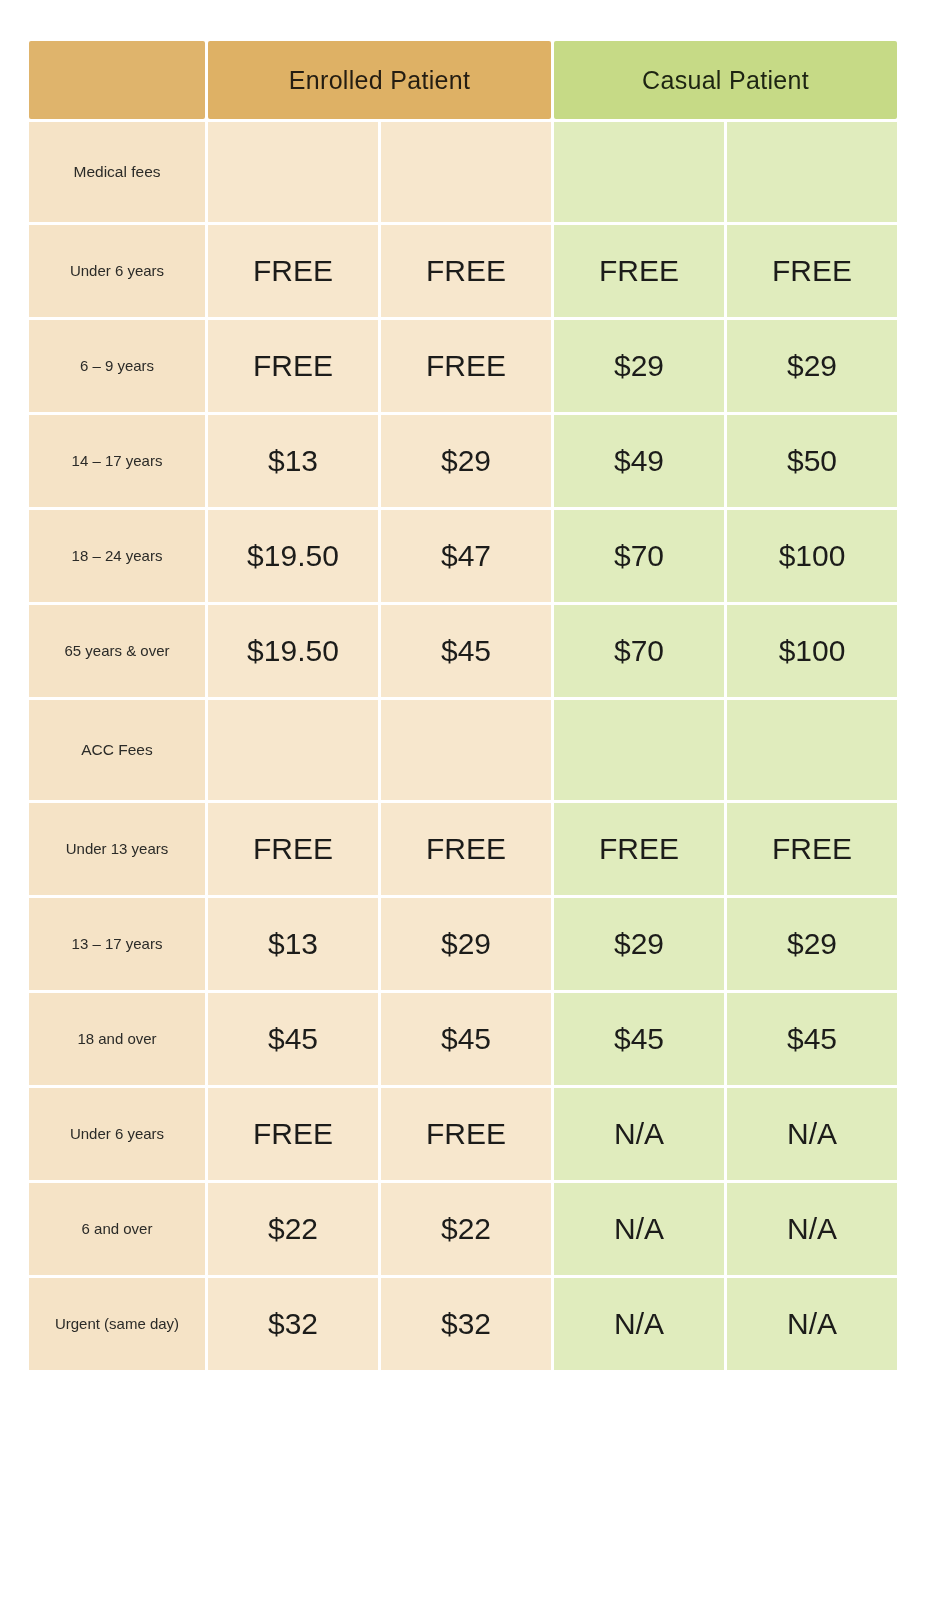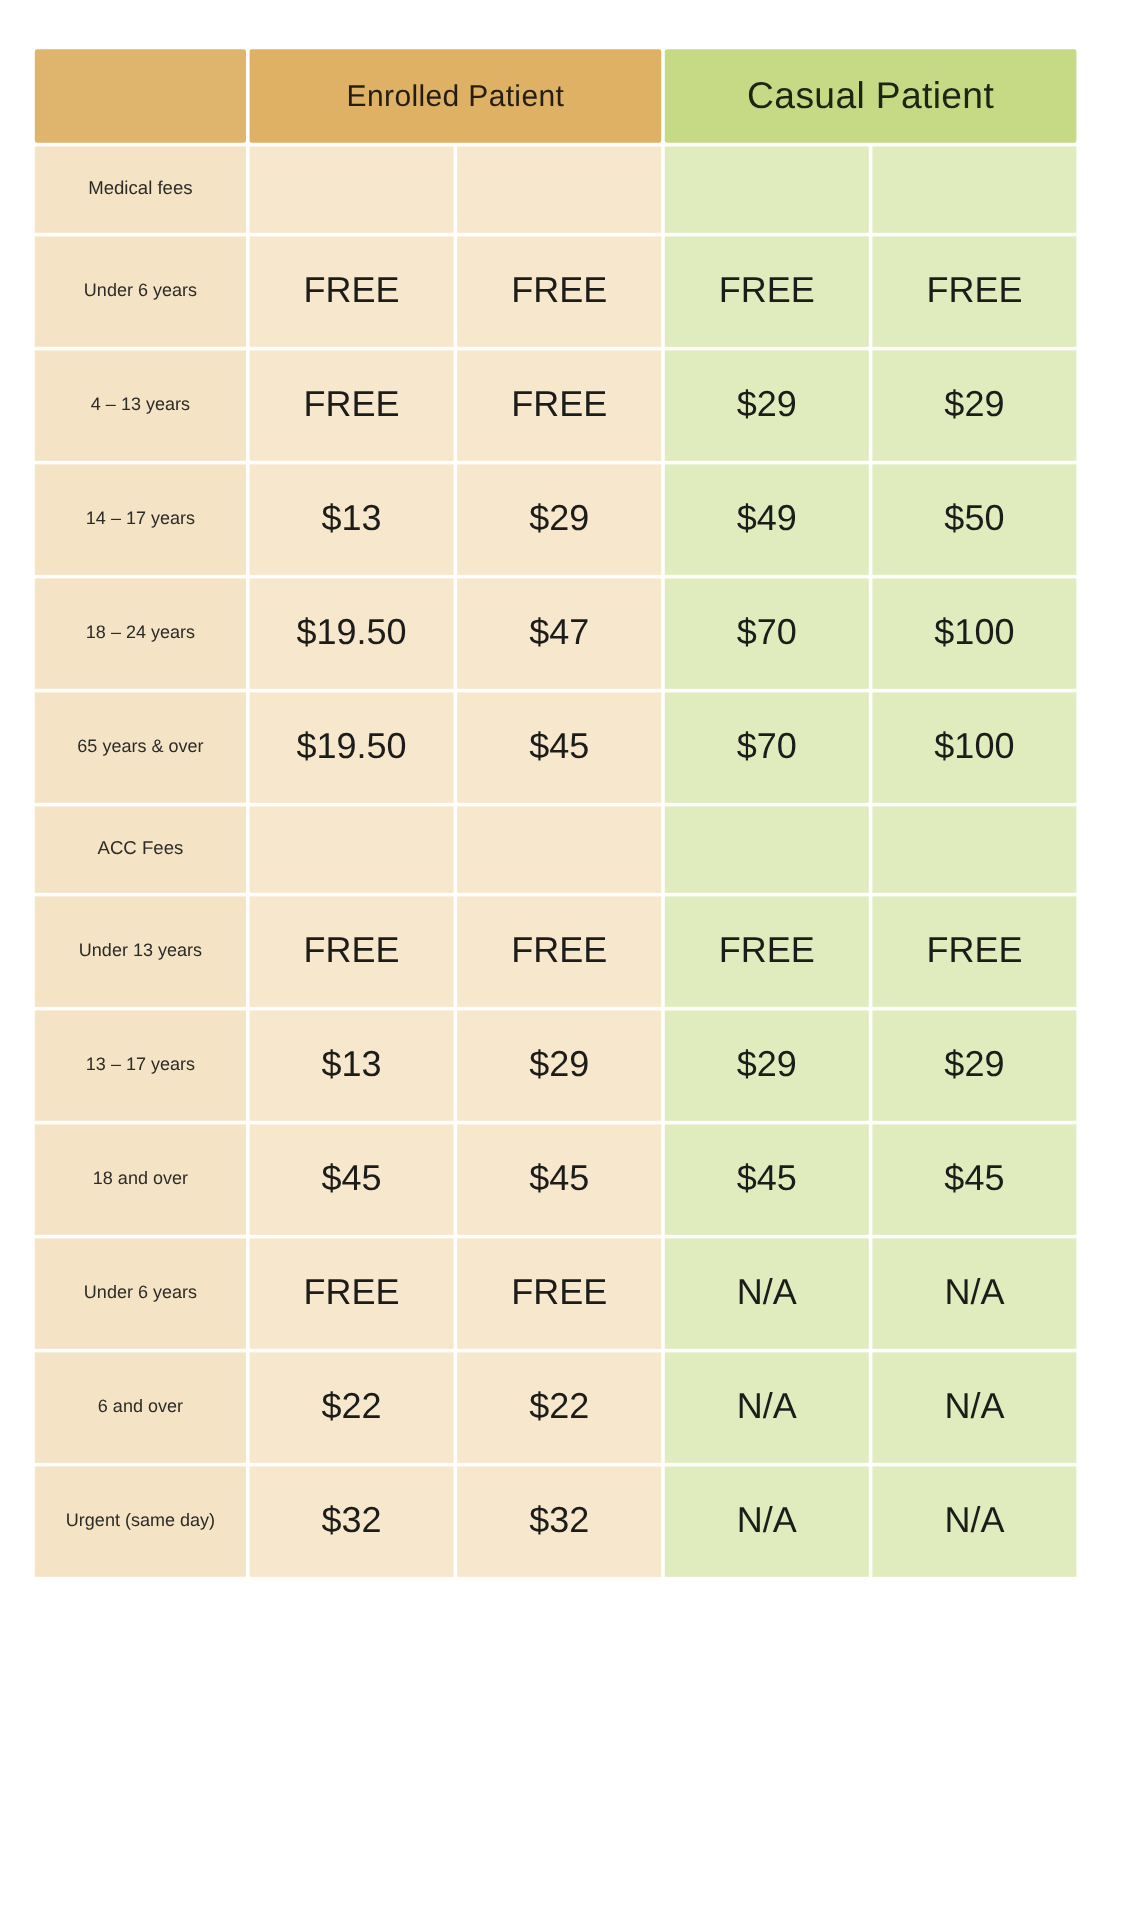--- a/index.html
+++ b/index.html
@@ -40,21 +40,21 @@
     background: #deb165;
     height: 78px;
     font-size: 25px;
     color: #241d12;
     letter-spacing: 0.3px;
     border-radius: 2px;
   }
   .hdr-casual {
     background: #c6da86;
     height: 78px;
-    font-size: 31px;
+    font-size: 25px;
     color: #1d2412;
     letter-spacing: 0.3px;
     border-radius: 2px;
   }
 
   
   td.label {
     background: #f5e3c6;
     color: #2b2b28;
     font-size: 15px;
@@ -69,21 +69,21 @@
     background: #f7e7cd;
     color: #1c1c1a;
     font-size: 30px;
   }
   td.cas {
     background: #e0ecbd;
     color: #1c1c1a;
     font-size: 30px;
   }
   tr.row-h { height: 92px; }
-  tr.row-section { height: 72px; margin-left: 23px; }
+  tr.row-section { height: 100px; margin-left: 23px; }
   tr.row-hdr { height: 78px; }
   .empty { font-size: 0; }
 </style>
 </head>
 <body>
 
 <table id="fees-table">
   <colgroup>
     <col class="c-label">
     <col class="c-data">
@@ -107,21 +107,21 @@
         <td class="cas empty"></td>
       </tr>
       <tr class="row-h">
         <td class="label">Under 6 years</td>
         <td class="enr">FREE</td>
         <td class="enr">FREE</td>
         <td class="cas">FREE</td>
         <td class="cas">FREE</td>
       </tr>
       <tr class="row-h">
-        <td class="label">4 – 13 years</td>
+        <td class="label">6 – 9 years</td>
         <td class="enr">FREE</td>
         <td class="enr">FREE</td>
         <td class="cas">$29</td>
         <td class="cas">$29</td>
       </tr>
       <tr class="row-h">
         <td class="label">14 – 17 years</td>
         <td class="enr">$13</td>
         <td class="enr">$29</td>
         <td class="cas">$49</td>

